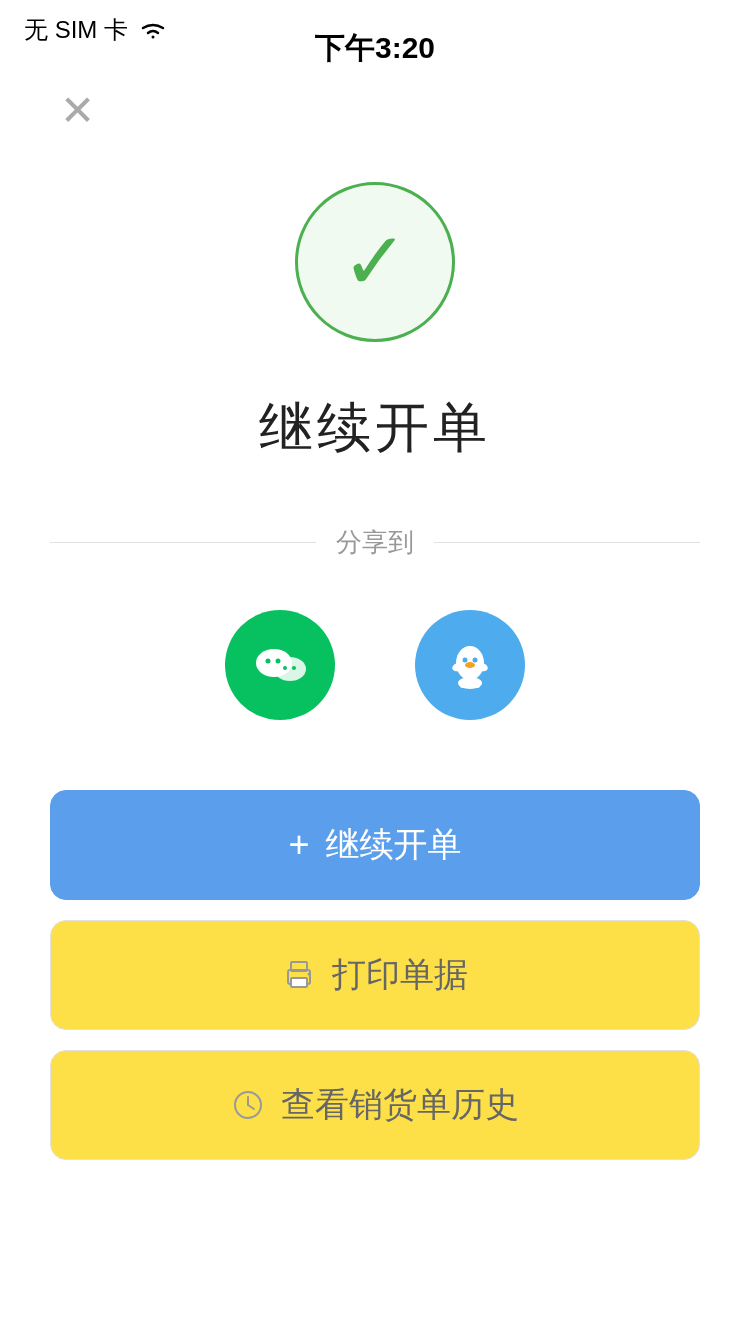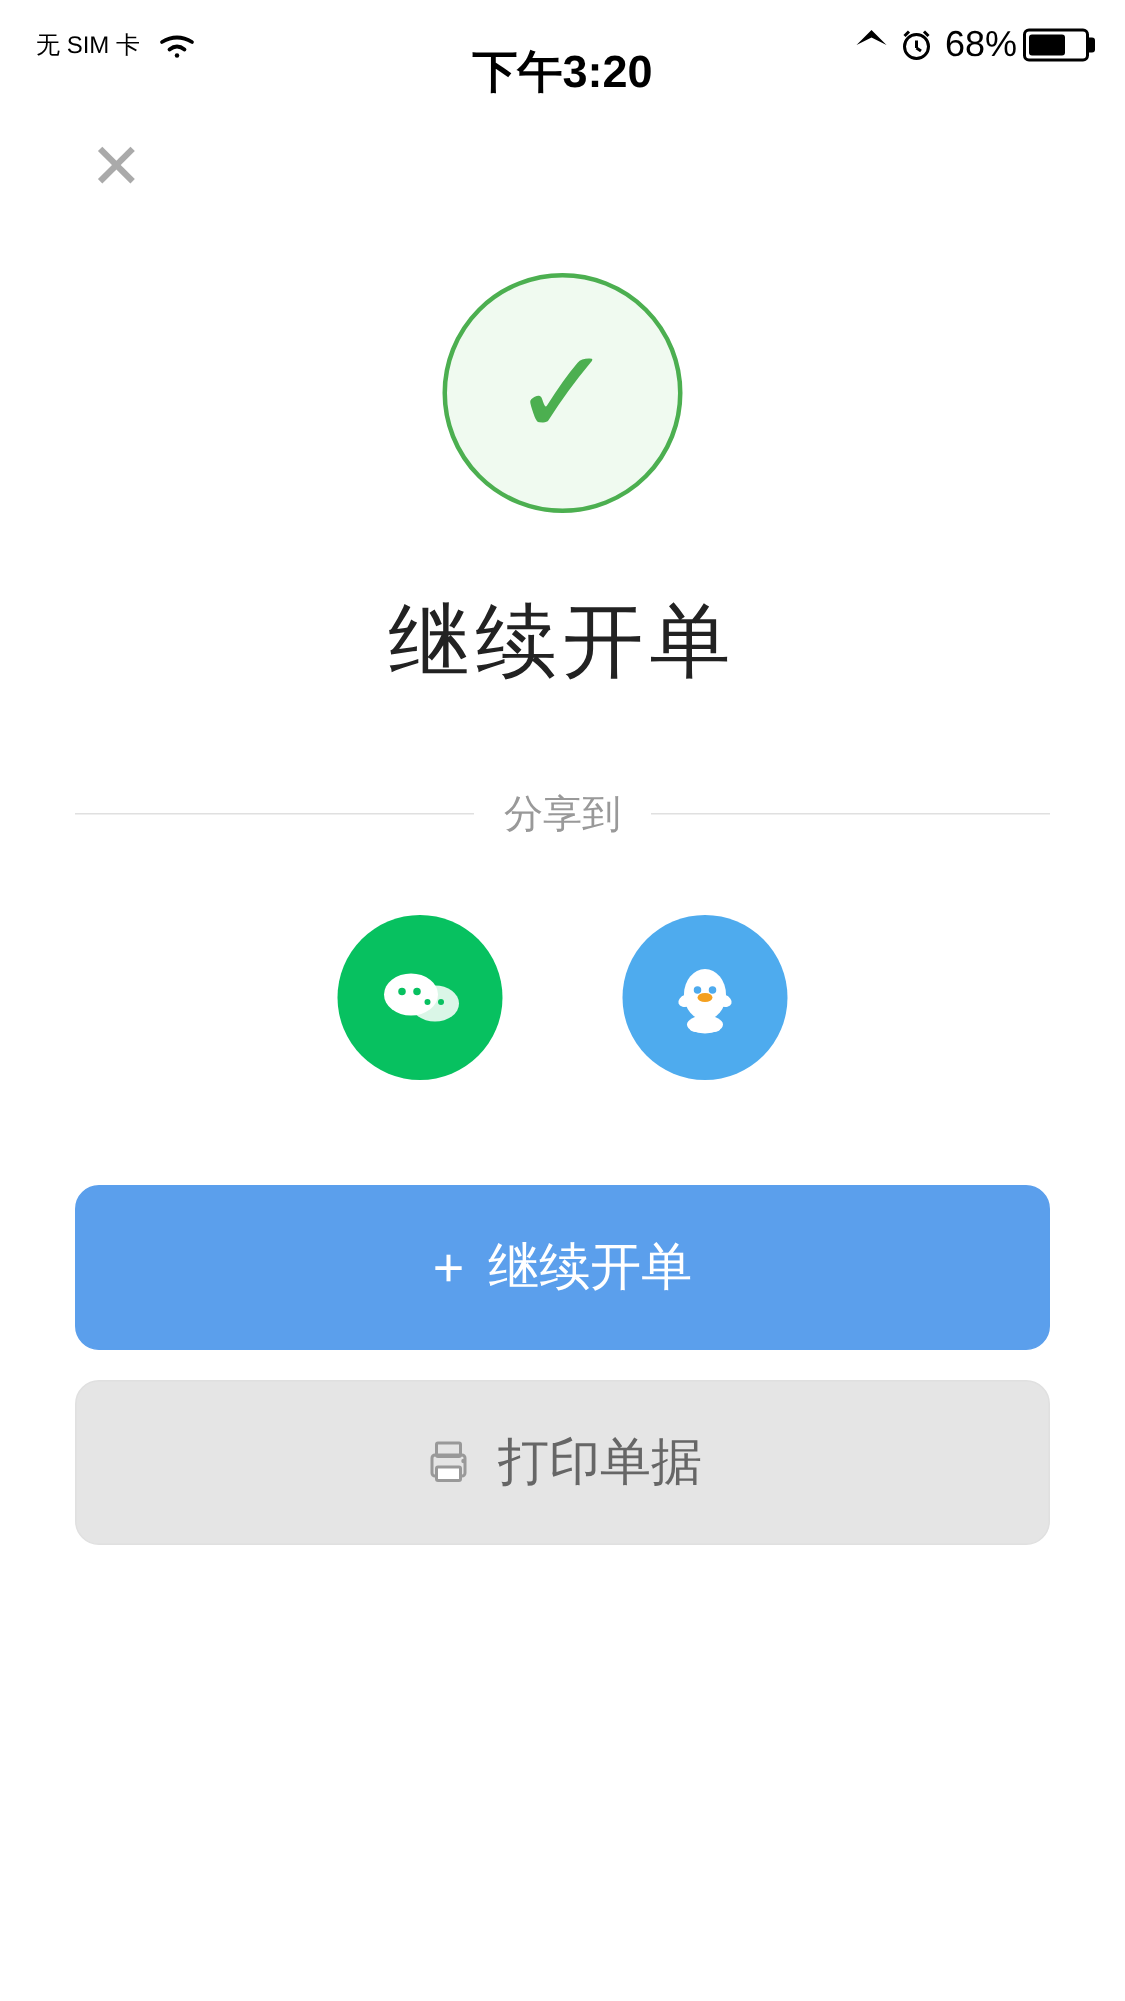--- a/index.html
+++ b/index.html
@@ -184,63 +184,45 @@
       font-size: 34px;
       cursor: pointer;
       margin-bottom: 20px;
     }
     .action-btn.primary {
       background: #5B9FEC;
       border-color: #5B9FEC;
       color: #fff;
     }
     .action-btn.secondary {
-      background: #e5e5e5;
+      background: #fde047;
       color: #666;
     }
     .action-icon {
       font-size: 34px;
       color: #999;
     }
     .action-btn.primary .action-icon {
       color: #fff;
       font-size: 34px;
     }
   </style>
 </head>
 <body>
 
 <div class="status-bar">
   <div class="status-left">
-    <span style="font-size:16px;">无 SIM 卡</span>
+    <span style="font-size:24px;">无 SIM 卡</span>
     <svg width="30" height="22" viewBox="0 0 30 22" fill="none">
       <path d="M15 18 L15 18" stroke="#000" stroke-width="3" stroke-linecap="round"></path>
       <path d="M10 14 Q15 10 20 14" stroke="#000" stroke-width="2.5" fill="none" stroke-linecap="round"></path>
       <path d="M5 9 Q15 3 25 9" stroke="#000" stroke-width="2.5" fill="none" stroke-linecap="round"></path>
     </svg>
   </div>
   <div class="status-center">下午3:20</div>
-  <div class="status-right">
-    <svg width="22" height="22" viewBox="0 0 22 22" fill="none">
-      <path d="M11 1 L21 11 L11 6 L1 11 Z" fill="#000"></path>
-    </svg>
-    <svg width="22" height="22" viewBox="0 0 22 22">
-      <circle cx="11" cy="12" r="8" stroke="#000" stroke-width="2" fill="none"></circle>
-      <line x1="11" y1="8" x2="11" y2="13" stroke="#000" stroke-width="2"></line>
-      <line x1="11" y1="13" x2="14" y2="15" stroke="#000" stroke-width="2"></line>
-      <line x1="3" y1="5" x2="6" y2="2" stroke="#000" stroke-width="2"></line>
-      <line x1="19" y1="5" x2="16" y2="2" stroke="#000" stroke-width="2"></line>
-    </svg>
-    <div class="battery-container">
-      <span style="font-size:24px;">68%</span>
-      <div class="battery-icon">
-        <div class="battery-fill"></div>
-      </div>
-    </div>
-  </div>
 </div>
 
 <div class="main-content">
 
   <div class="close-btn">
     <span class="close-icon">✕</span>
   </div>
 
   <div class="success-circle">
     <span class="checkmark">✓</span>
@@ -293,14 +275,22 @@
   <div class="action-btn secondary">
     <svg width="34" height="34" viewBox="0 0 34 34" fill="none">
       <rect x="6" y="12" width="22" height="14" rx="2" stroke="#999" stroke-width="2" fill="none"></rect>
       <rect x="9" y="4" width="16" height="9" rx="1" stroke="#999" stroke-width="2" fill="none"></rect>
       <rect x="9" y="20" width="16" height="9" rx="1" stroke="#999" stroke-width="2" fill="white"></rect>
       <circle cx="27" cy="16" r="1.5" fill="#999"></circle>
     </svg>
     <span>打印单据</span>
   </div>
 
+  <div class="action-btn secondary">
+    <svg width="34" height="34" viewBox="0 0 34 34" fill="none">
+      <circle cx="17" cy="17" r="13" stroke="#999" stroke-width="2" fill="none"></circle>
+      <line x1="17" y1="9" x2="17" y2="17" stroke="#999" stroke-width="2" stroke-linecap="round"></line>
+      <line x1="17" y1="17" x2="23" y2="21" stroke="#999" stroke-width="2" stroke-linecap="round"></line>
+    </svg>
+    <span>查看销货单历史</span>
+  </div>
 
 </div>
 
 </body></html>

